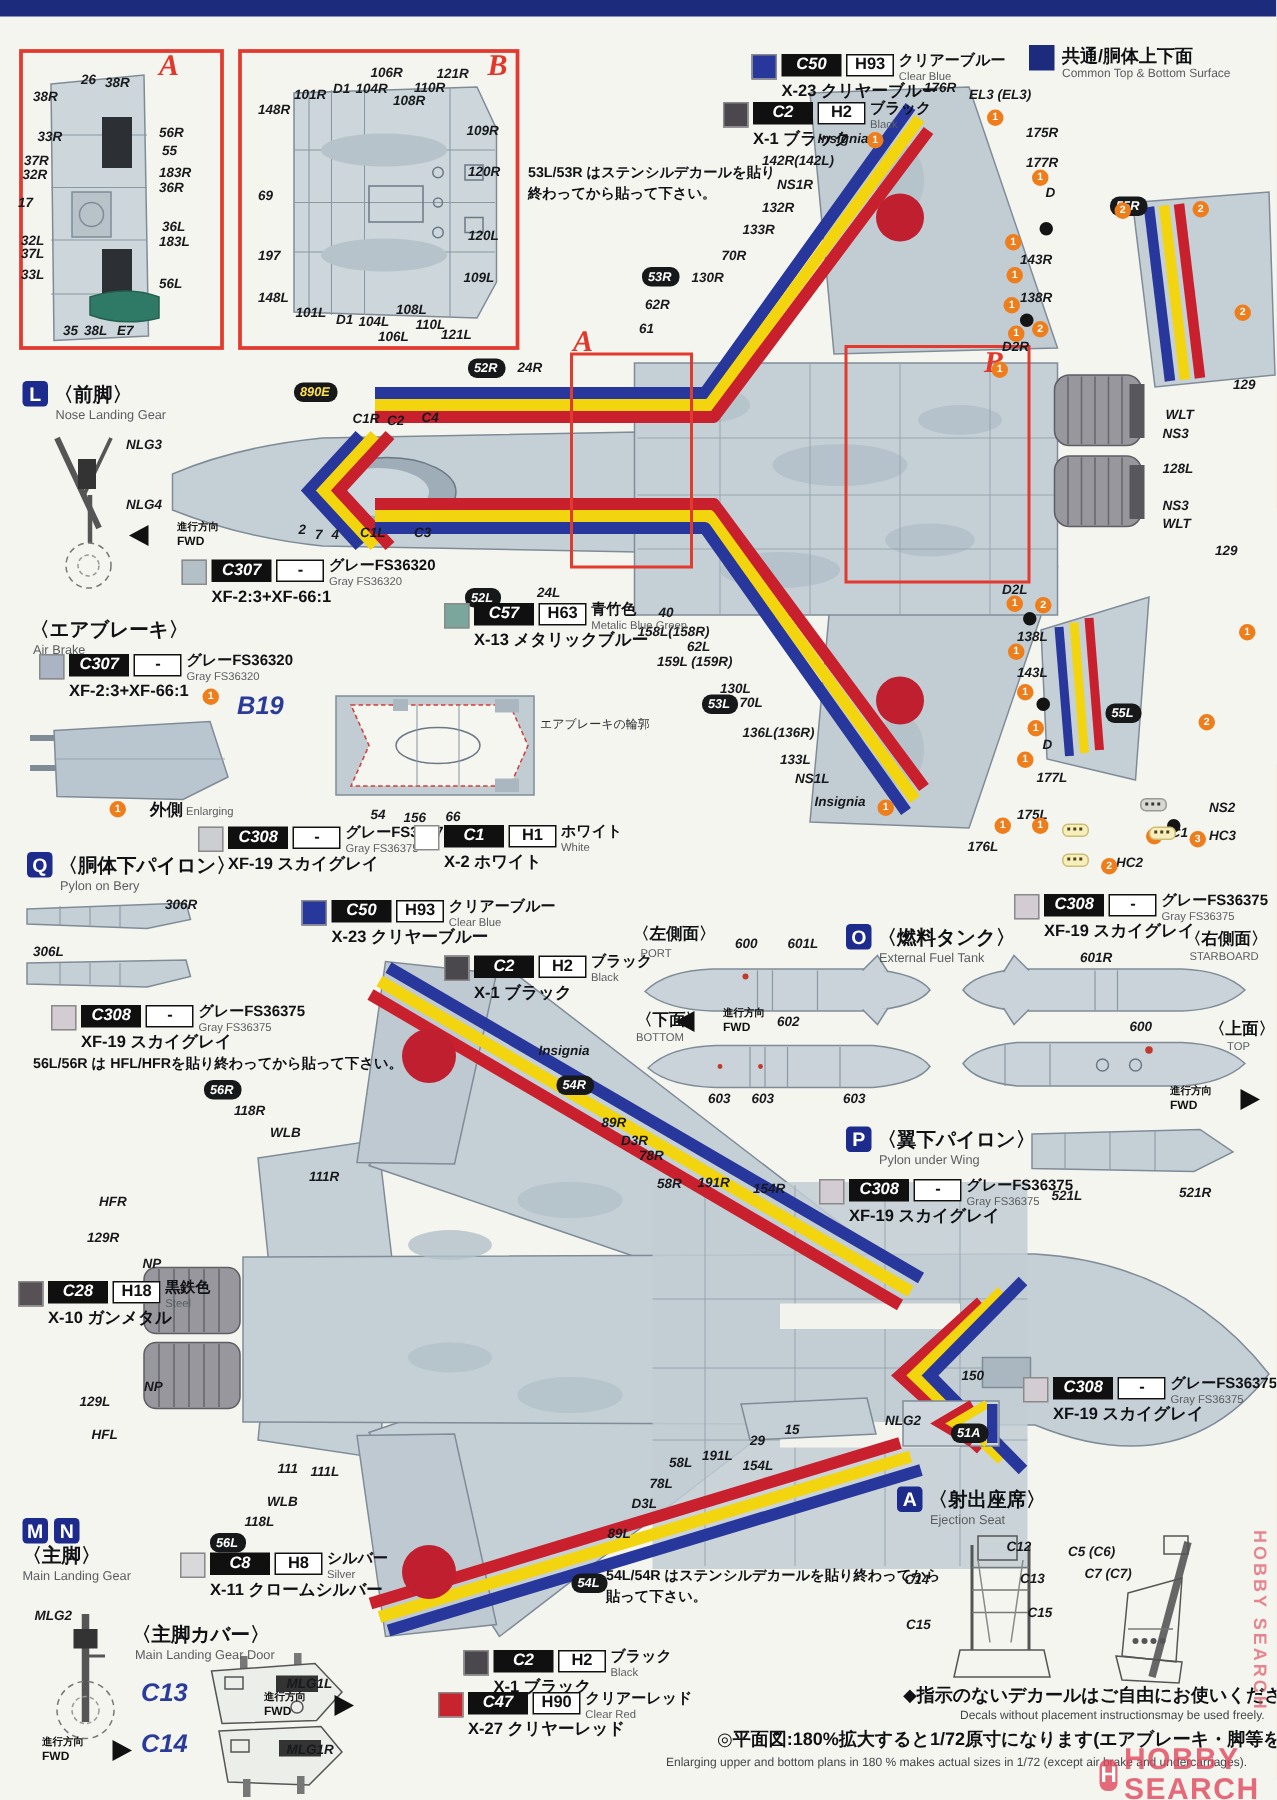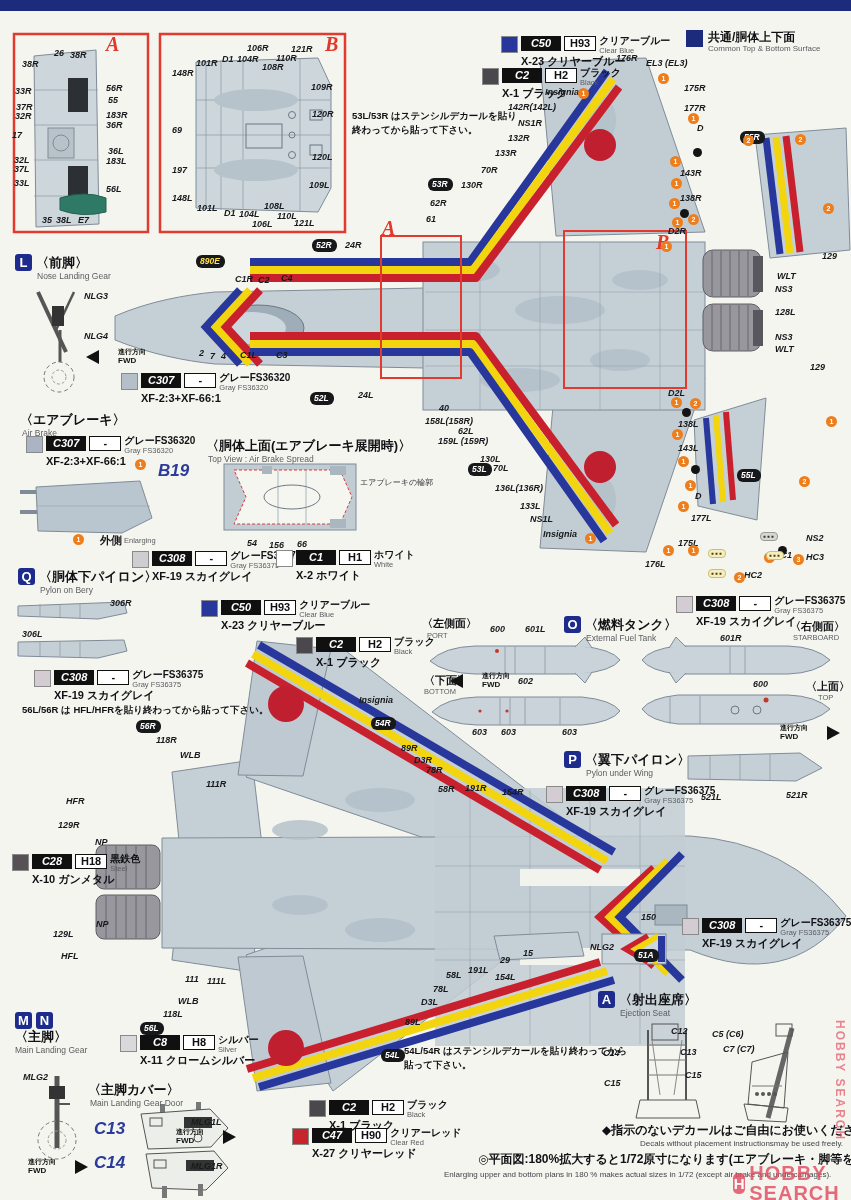--- a/index.html
+++ b/index.html
@@ -287,21 +287,21 @@
       <div class="jp">共通/胴体上下面</div>
       <div class="en">Common Top &amp; Bottom Surface</div>
     </div>
   </div>
 
   <div id="overlay">
       <span class="lb r" style="left: 106px; top: 34px;">A</span>
       <span class="lb" style="left: 54px; top: 48px;">26</span>
       <span class="lb" style="left: 70px; top: 50px;">38R</span>
       <span class="lb" style="left: 22px; top: 59px;">38R</span>
-      <span class="lb" style="left: 15px; top: 86px;">33R</span>
+      <span class="lb" style="left: 25px; top: 86px;">33R</span>
       <span class="lb" style="left: 106px; top: 83px;">56R</span>
       <span class="lb" style="left: 108px; top: 95px;">55</span>
       <span class="lb" style="left: 16px; top: 102px;">37R</span>
       <span class="lb" style="left: 106px; top: 110px;">183R</span>
       <span class="lb" style="left: 15px; top: 111px;">32R</span>
       <span class="lb" style="left: 106px; top: 120px;">36R</span>
       <span class="lb" style="left: 12px; top: 130px;">17</span>
       <span class="lb" style="left: 108px; top: 146px;">36L</span>
       <span class="lb" style="left: 14px; top: 155px;">32L</span>
       <span class="lb" style="left: 106px; top: 156px;">183L</span>
@@ -552,20 +552,32 @@
           <span class="sw" style="background: rgb(170, 180, 196);"></span>
           <span class="b1">C307</span>
           <span class="b2">-</span>
           <div class="je">
             <div class="jp">グレーFS36320</div>
             <div class="en">Gray FS36320</div>
           </div>
         </div>
         <div class="tam">XF-2:3+XF-66:1</div>
       </div>
+      <div class="chip" style="left: 296px; top: 402px;">
+        <div class="r1">
+          <span class="sw" style="background: rgb(123, 166, 155);"></span>
+          <span class="b1">C57</span>
+          <span class="b2">H63</span>
+          <div class="je">
+            <div class="jp">青竹色</div>
+            <div class="en">Metalic Blue Green</div>
+          </div>
+        </div>
+        <div class="tam">X-13 メタリックブルー</div>
+      </div>
       <div class="chip" style="left: 132px; top: 551px;">
         <div class="r1">
           <span class="sw" style="background: rgb(205, 206, 210);"></span>
           <span class="b1">C308</span>
           <span class="b2">-</span>
           <div class="je">
             <div class="jp">グレーFS36375</div>
             <div class="en">Gray FS36375</div>
           </div>
         </div>
@@ -708,26 +720,20 @@
           <span class="letter">L</span>
           <span class="jp">〈前脚〉</span>
         </div>
         <div class="en" style="margin-left: 22px;">Nose Landing Gear</div>
       </div>
       <div class="sec" style="left: 20px; top: 412px;">
         <div class="row">
           <span class="jp">〈エアブレーキ〉</span>
         </div>
         <div class="en" style="margin-left: 2px;">Air Brake</div>
-      </div>
-      <div class="sec" style="left: 206px; top: 438px;">
-        <div class="row">
-          <span class="jp">〈胴体上面(エアブレーキ展開時)〉</span>
-        </div>
-        <div class="en" style="margin-left: 2px;">Top View : Air Brake Spread</div>
       </div>
       <div class="sec" style="left: 18px; top: 568px;">
         <div class="row">
           <span class="letter">Q</span>
           <span class="jp">〈胴体下パイロン〉</span>
         </div>
         <div class="en" style="margin-left: 22px;">Pylon on Bery</div>
       </div>
       <div class="sec" style="left: 564px; top: 616px;">
         <div class="row">

